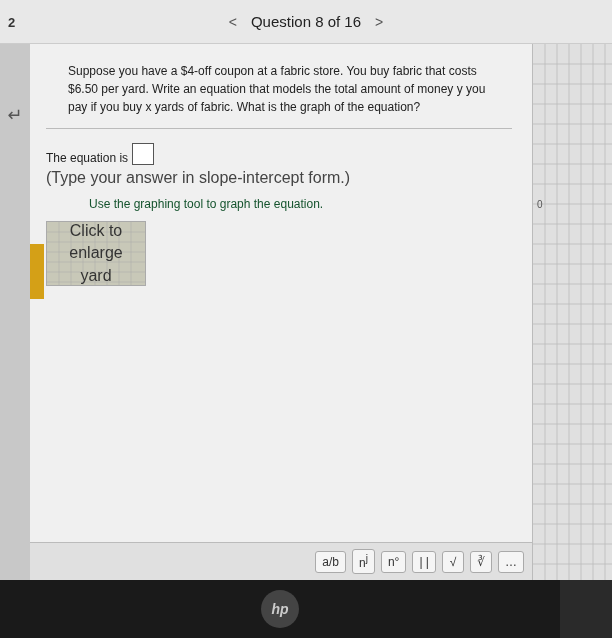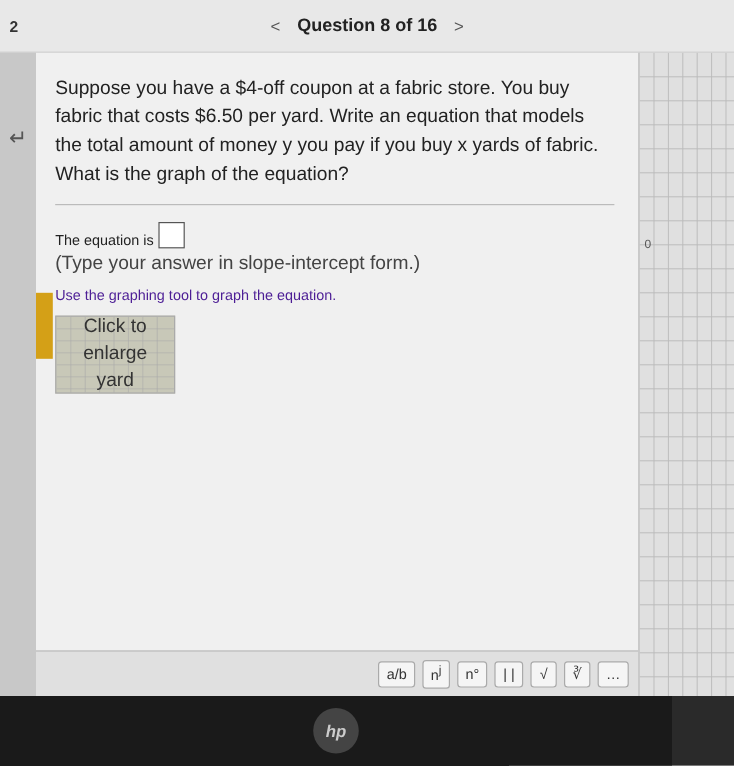--- a/index.html
+++ b/index.html
@@ -39,21 +39,21 @@
 
     .nav-arrow {
       font-size: 14px;
       color: #555;
       cursor: pointer;
       padding: 2px 6px;
     }
 
     .question-label {
       font-size: 15px;
-      font-weight: 700;
+      font-weight: 400;
       color: #222;
     }
 
     .left-number {
       position: absolute;
       left: 8px;
       top: 50%;
       transform: translateY(-50%);
       font-size: 13px;
       color: #333;
@@ -82,25 +82,26 @@
     }
 
     .center-content {
       flex: 1;
       background: #f0f0f0;
       padding: 18px 20px 10px 16px;
       position: relative;
     }
 
     .question-text {
-      font-size: 16px;
+      font-size: 12px;
       color: #222;
       line-height: 1.5;
       margin-bottom: 12px;
       padding-right: 10px;
+      margin-left: 22px;
     }
 
     .divider-line {
       width: 100%;
       height: 1px;
       background: #bbb;
       margin-bottom: 14px;
     }
 
     .answer-row {
@@ -122,22 +123,23 @@
 
     .hint-text {
       font-size: 16px;
       color: #444;
       margin-bottom: 10px;
       margin-left: 0;
     }
 
     .graphing-instruction {
       font-size: 12px;
-      color: #4c1d95;
+      color: #14532d;
       margin-bottom: 10px;
+      margin-left: 43px;
     }
 
     .graph-thumbnail {
       width: 100px;
       height: 65px;
       background: #c8c8b8;
       border: 1px solid #aaa;
       display: flex;
       flex-direction: column;
       align-items: center;

